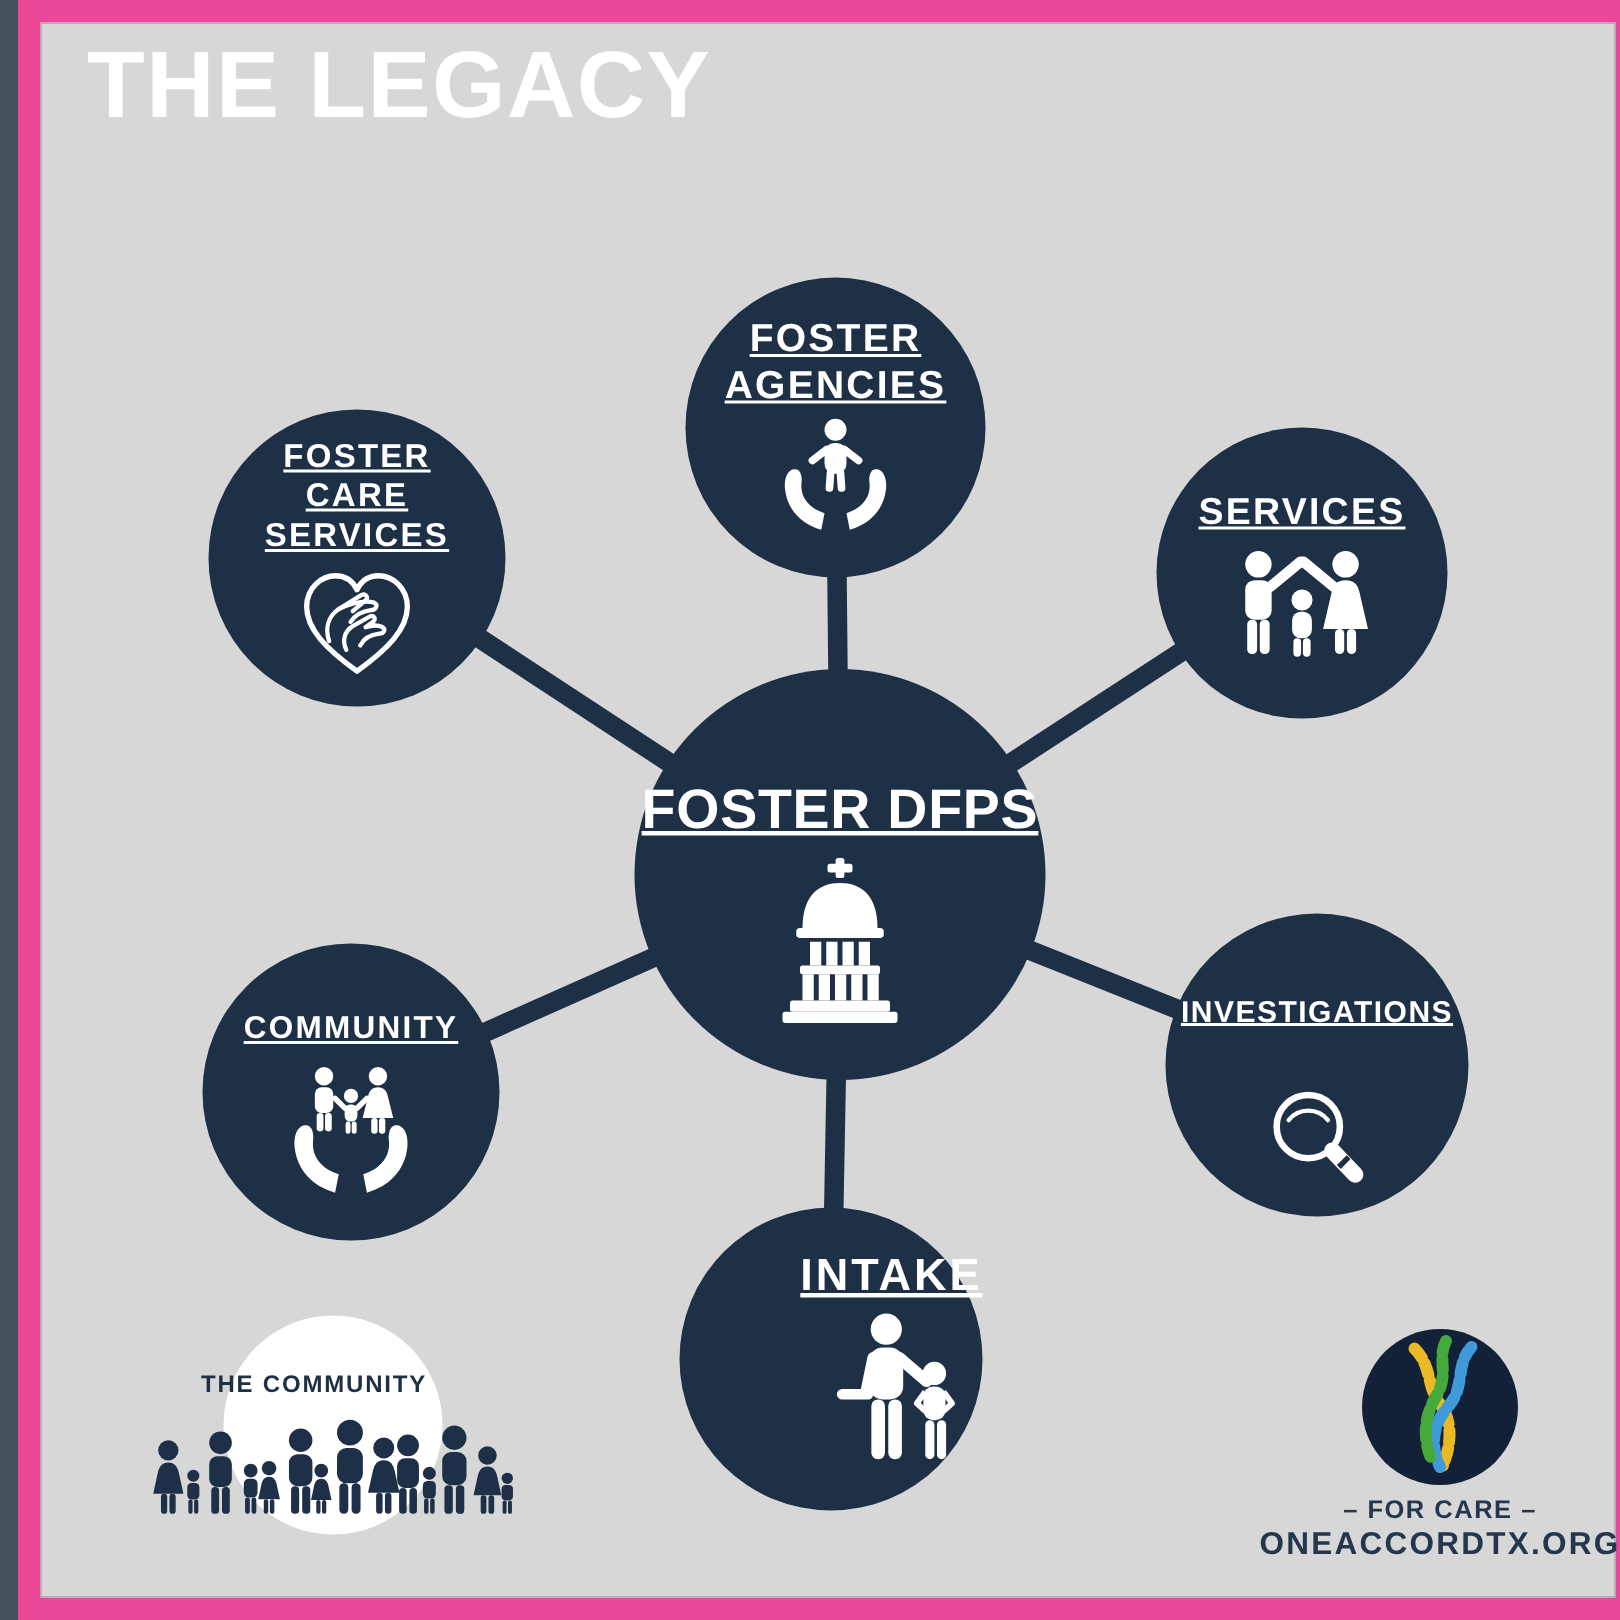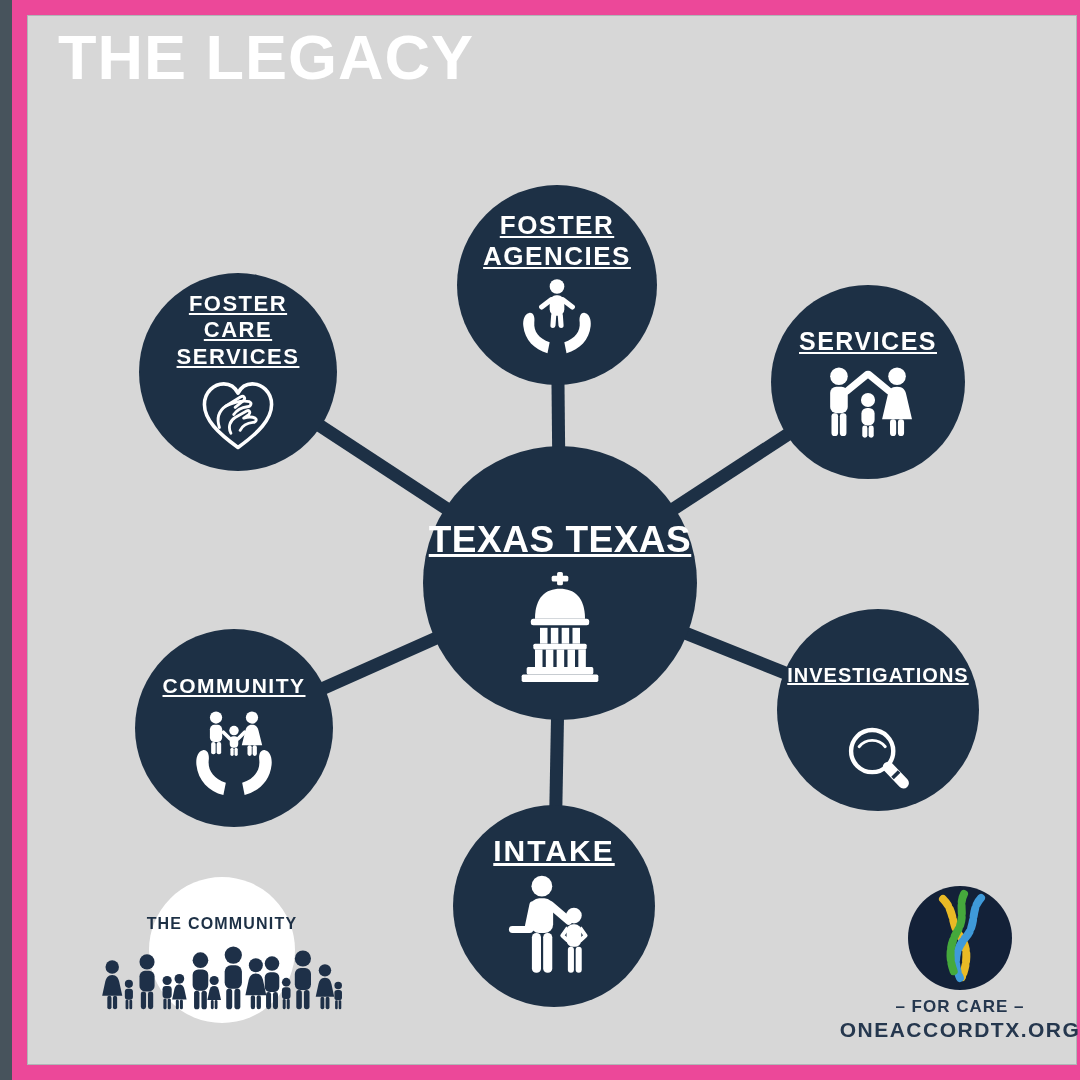--- a/index.html
+++ b/index.html
@@ -32,32 +32,32 @@
   .n-agencies{left:445px;top:185px;width:200px;height:200px;padding-top:25px;}
   .n-agencies .node-label{font-size:26px;}
   .n-adoption{left:759px;top:285px;width:194px;height:194px;padding-top:42px;}
   .n-adoption .node-label{font-size:25px;}
   .n-fcs{left:127px;top:273px;width:198px;height:198px;padding-top:18px;}
   .n-fcs .node-label{font-size:22px;line-height:1.2;}
   .n-prevention{left:123px;top:629px;width:198px;height:198px;padding-top:45px;}
   .n-prevention .node-label{font-size:21px;}
   .n-invest{left:765px;top:609px;width:202px;height:202px;padding-top:55px;gap:28px;}
   .n-invest .node-label{font-size:20px;letter-spacing:1px;}
-  .n-intake{left:441px;top:805px;width:202px;height:202px;padding-top:28px;}
+  .n-intake{left:441px;top:805px;width:202px;height:202px;padding-top:28px;align-items:flex-end;}
   .n-intake .node-label{font-size:30px;letter-spacing:2px;}
   .node-icon{margin-top:6px;flex:0 0 auto;}
   .n-center .node-icon{margin-top:10px;}
 
   .community-circle{
     position:absolute;left:137px;top:877px;width:146px;height:146px;
     border-radius:50%;background:#ffffff;z-index:2;
   }
   .community-label{
     position:absolute;left:122px;top:915px;width:176px;z-index:3;
-    color:#1d3045;font-weight:700;font-size:16px;letter-spacing:1.2px;text-align:center;
+    color:#1d3045;font-weight:700;font-size:16px;letter-spacing:1.2px;text-align:left;
   }
   .community-crowd{position:absolute;left:86px;top:932px;z-index:4;}
 
   .logo-circle{position:absolute;left:895px;top:885px;z-index:2;}
   .footer-text{
     position:absolute;left:818px;top:996px;width:260px;z-index:3;
     color:#25374e;text-align:center;font-weight:700;
   }
   .footer-org{font-size:19px;letter-spacing:1.2px;line-height:22px;}
   .footer-tagline{font-size:17px;letter-spacing:1px;line-height:21px;}
@@ -78,21 +78,21 @@
       <line x1="548" y1="583" x2="866" y2="710"></line>
       <line x1="548" y1="583" x2="542" y2="906"></line>
     </g>
   </svg>
 
   <div class="title">
     <div>THE LEGACY</div>
   </div>
 
   <div class="node n-center">
-    <div class="node-label">TEXAS TEXAS</div>
+    <div class="node-label">FOSTER DFPS</div>
     <svg class="node-icon" width="100" height="110" viewBox="0 0 120 132">
       <g fill="#ffffff">
         <rect x="56.5" y="0" width="7" height="16" rx="2"></rect>
         <rect x="50" y="4.5" width="20" height="7" rx="2"></rect>
         <path d="M30 56 C30 30 43 20 60 20 C77 20 90 30 90 56 Z"></path>
         <rect x="25" y="56" width="70" height="8" rx="3"></rect>
         <rect x="36" y="67" width="9" height="19"></rect>
         <rect x="49" y="67" width="9" height="19"></rect>
         <rect x="62" y="67" width="9" height="19"></rect>
         <rect x="75" y="67" width="9" height="19"></rect>

